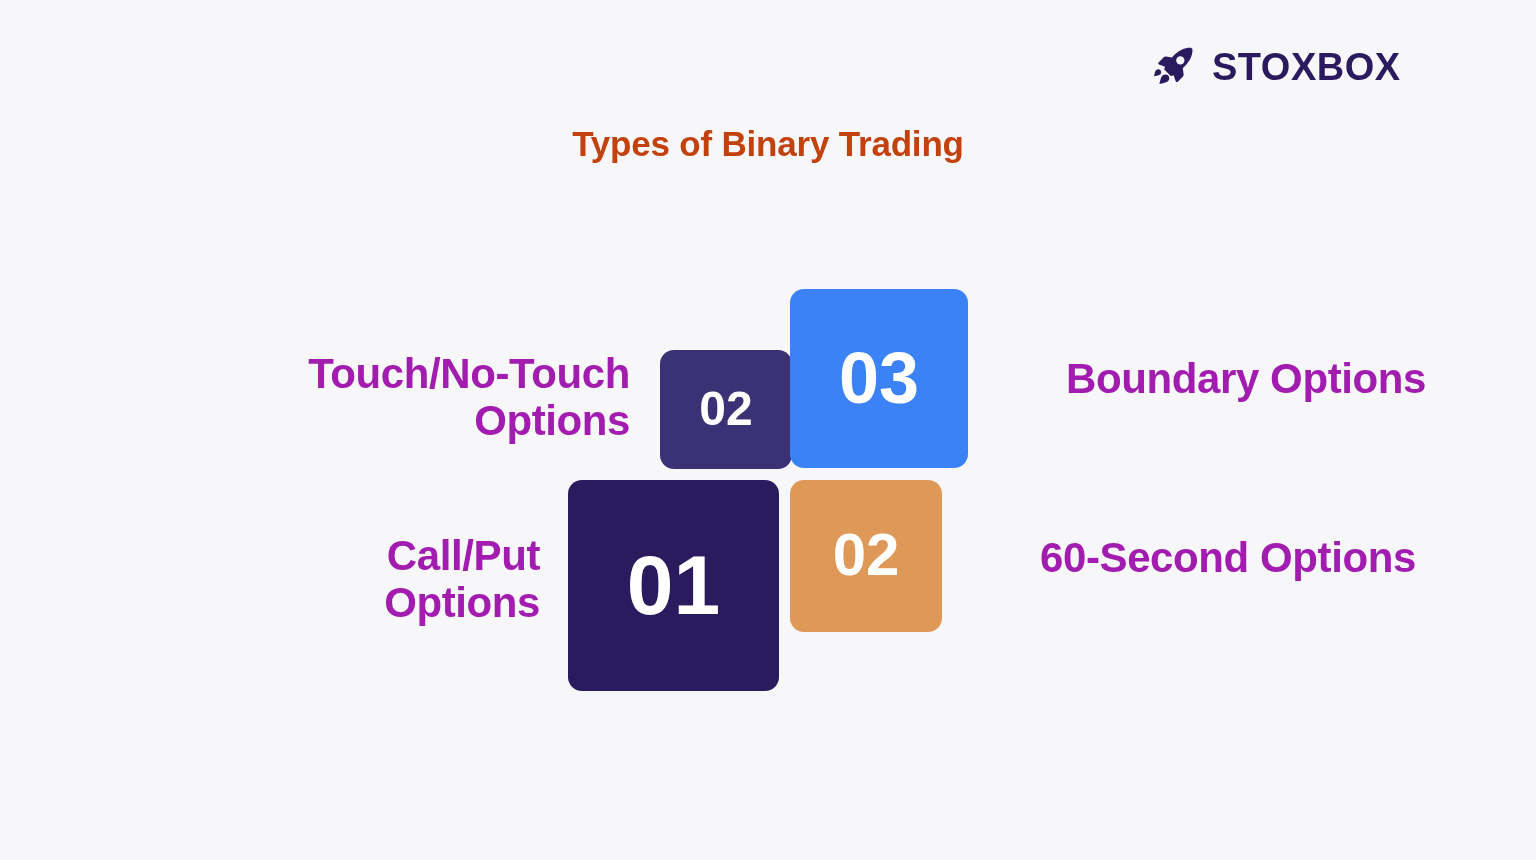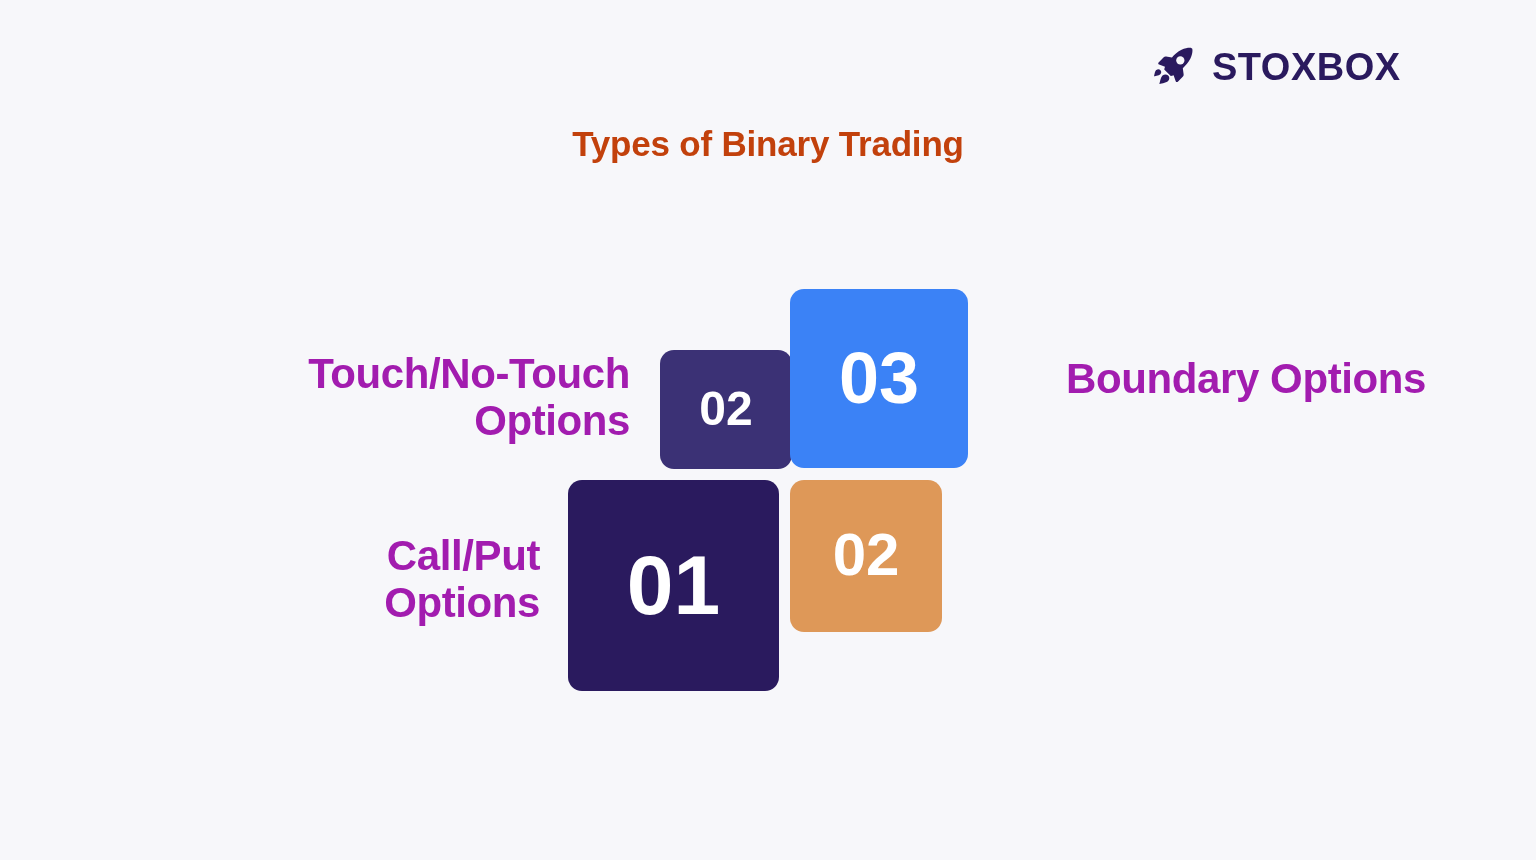--- a/index.html
+++ b/index.html
@@ -143,14 +143,15 @@
 
   <div class="num-box" id="box-04" style="background:#de9858;">
     <span class="num-text">02</span>
   </div>
 
   <div class="item-label align-right" id="label-02">Touch/No-Touch
 Options</div>
   <div class="item-label align-right" id="label-01">Call/Put
 Options</div>
   <div class="item-label align-left" id="label-03">Boundary Options</div>
+  <div class="item-label align-left" id="label-04">60-Second Options</div>
 
 </div>
 
 </body></html>

